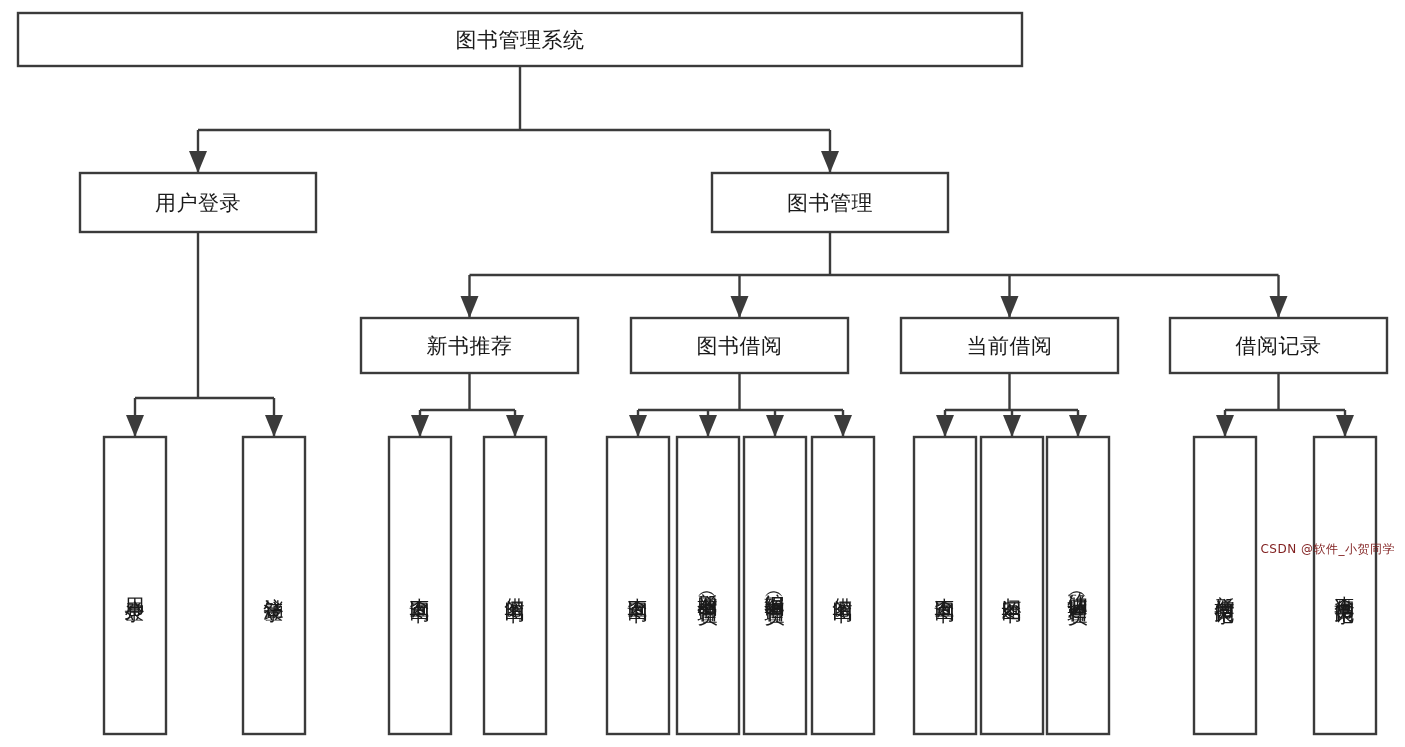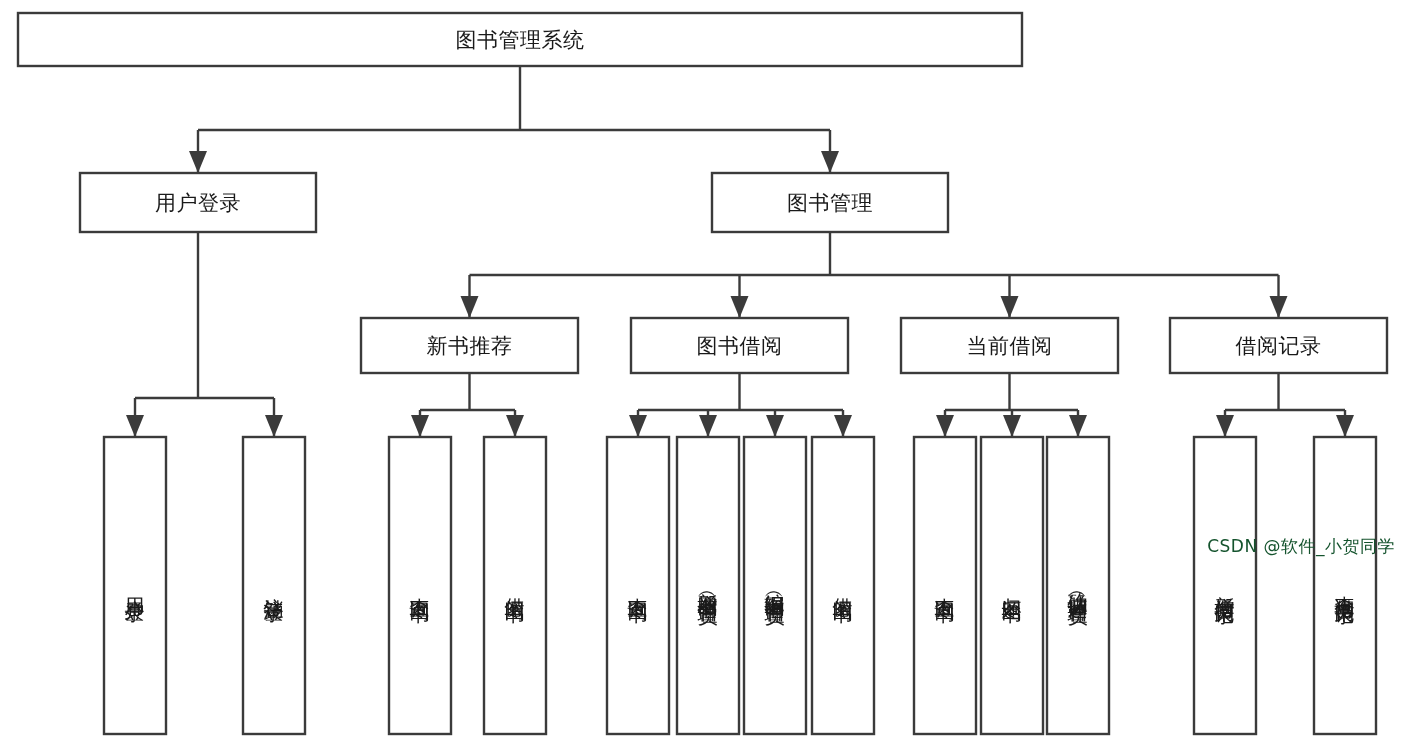--- a/index.html
+++ b/index.html
@@ -63,22 +63,22 @@
     letter-spacing: 2px;
     white-space: nowrap;
     text-align: start;
     pointer-events: none;
   }
   .watermark {
     position: absolute;
     right: 10px;
     bottom: 6px;
     font-family: "DejaVu Sans", "Liberation Sans", sans-serif;
-    font-size: 17px;
-    color: #14532d;
+    font-size: 12px;
+    color: #7f1d1d;
     letter-spacing: 0.5px;
     white-space: nowrap;
   }
 </style>
 </head>
 <body>
 
 <div id="diagram-root">
 
   <svg id="tree-svg" viewBox="0 0 1405 747" xmlns="http://www.w3.org/2000/svg">

